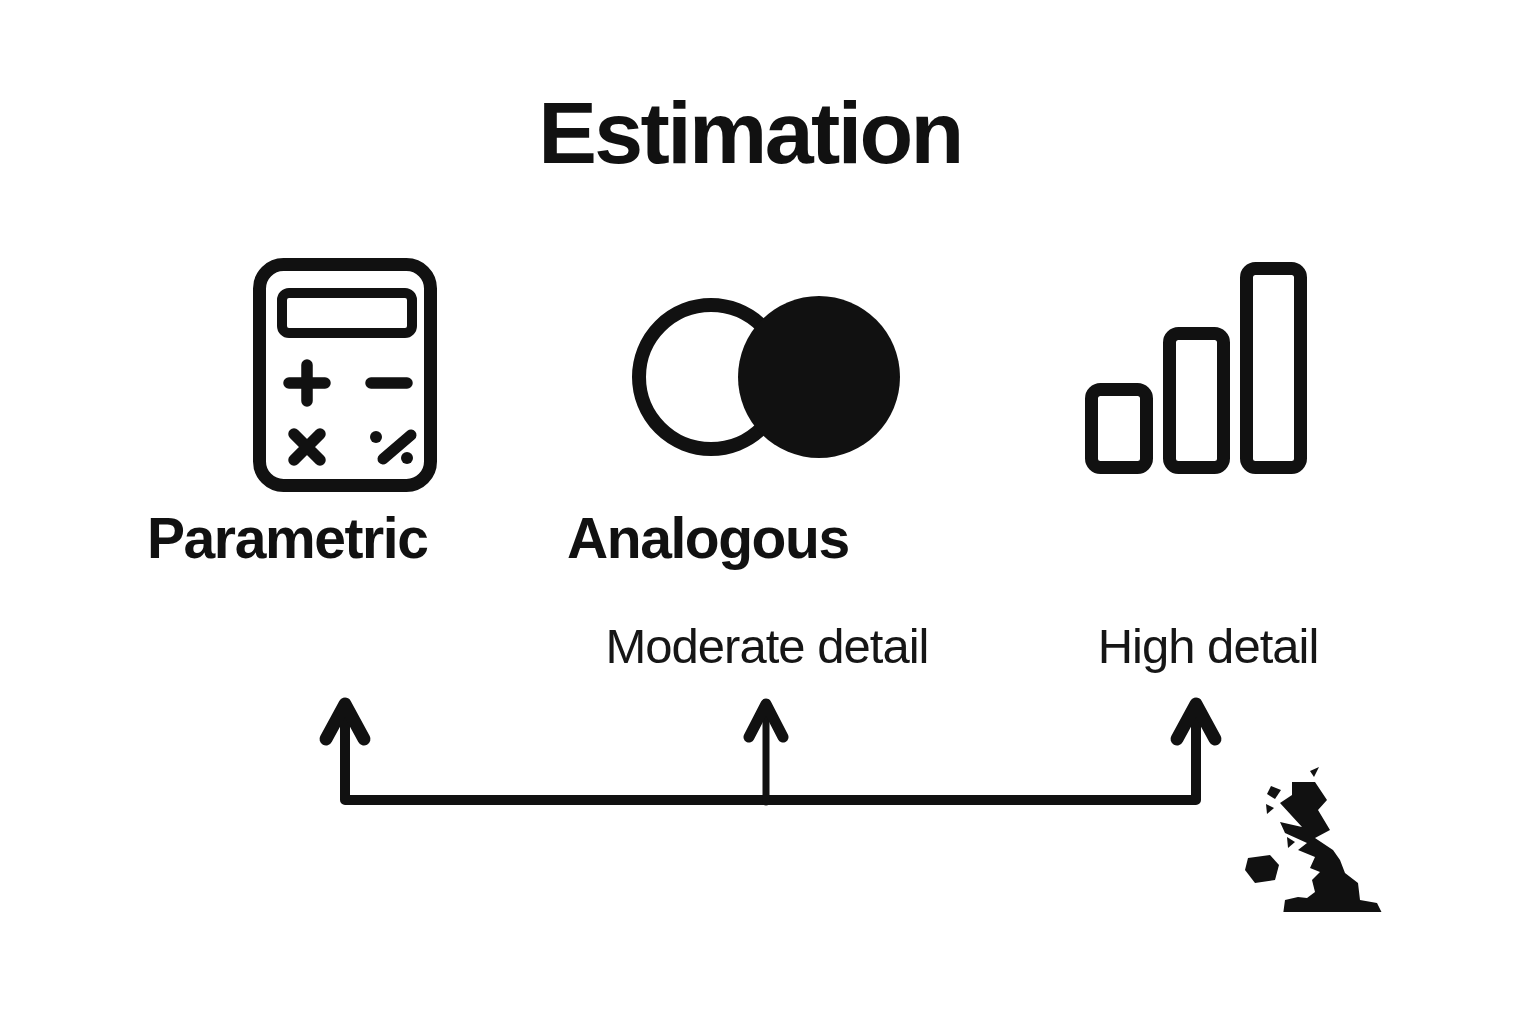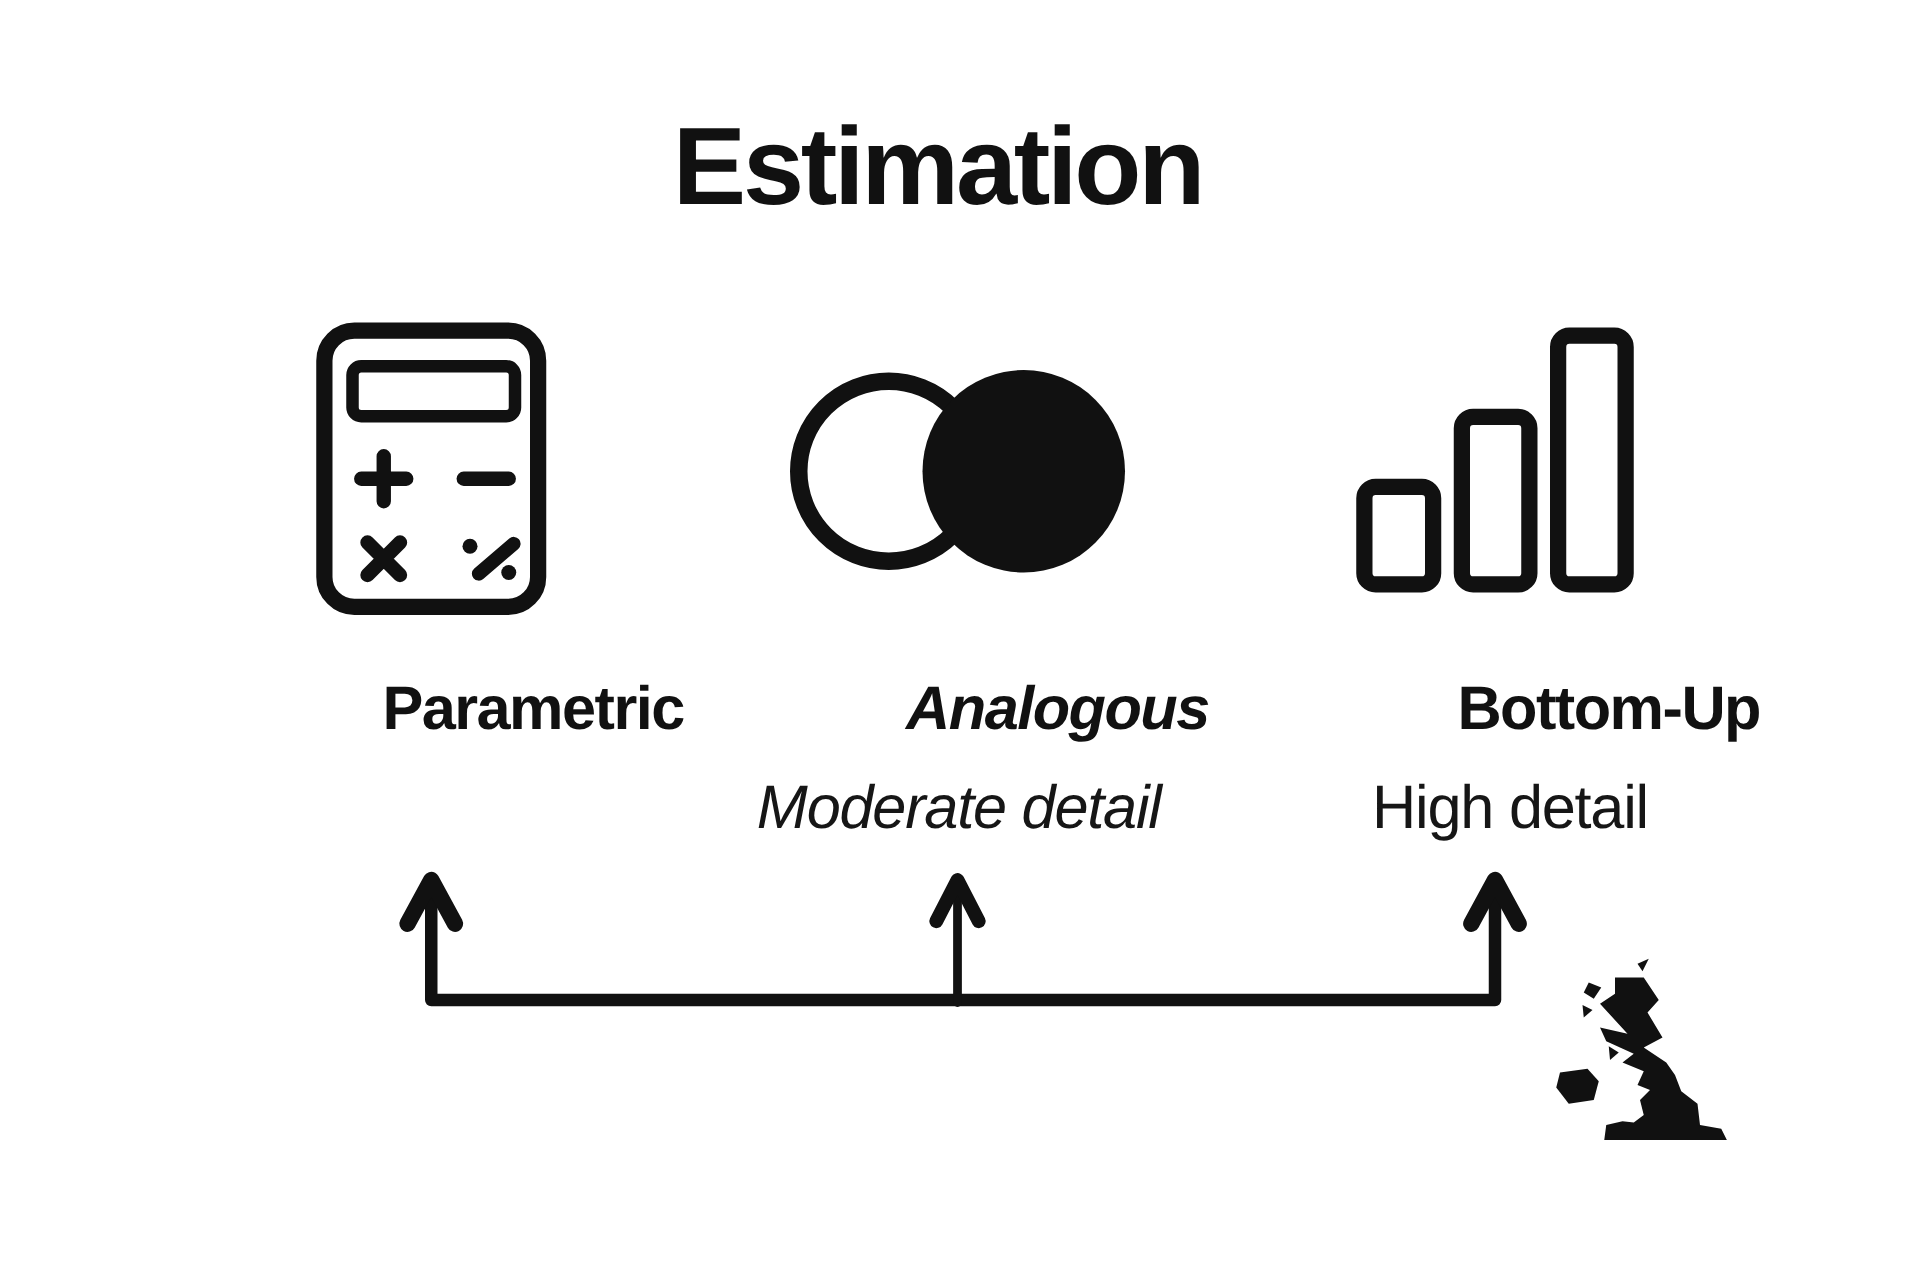--- a/index.html
+++ b/index.html
@@ -15,28 +15,28 @@
     position:absolute;left:0;top:82px;width:1500px;
     text-align:center;
     font-size:88px;font-weight:700;letter-spacing:-0.03em;
     color:#111111;
   }
   .icon{position:absolute;}
   .icon-calc{left:247px;top:252px;}
   .icon-venn{left:620px;top:285px;}
   .icon-bars{left:1075px;top:250px;}
   .mname{
-    position:absolute;top:539px;width:400px;text-align:right;
-    font-size:49px;font-weight:700;letter-spacing:-0.025em;color:#111111;
+    position:absolute;top:505px;width:400px;text-align:left;
+    font-size:57px;font-weight:700;letter-spacing:-0.025em;color:#111111;
   }
   .mdetail{
     position:absolute;top:618px;width:400px;text-align:center;
     font-size:49px;font-weight:400;letter-spacing:-0.02em;color:#161616;
   }
-  .col1{left:147px;} .col2{left:567px;font-style:italic;} .col3{left:1008px;}
+  .col1{left:147px;} .col2{left:567px;} .col3{left:1008px;}
   .bracket{position:absolute;left:300px;top:688px;}
   .context-label{
     position:absolute;left:12px;top:856px;width:1500px;text-align:center;
     font-size:56px;font-weight:400;letter-spacing:-0.03em;color:#111111;
   }
   .dot-artifact{
     position:absolute;left:834px;top:921px;width:8px;height:8px;
     border-radius:50%;background:#111111;
   }
   .ukmap{position:absolute;left:1240px;top:758px;}
@@ -65,21 +65,20 @@
   </svg>
 
   <svg class="icon icon-bars" width="245" height="235" viewBox="0 0 245 235">
     <rect x="16.5" y="139.5" width="55" height="78" rx="9" fill="none" stroke="#111111" stroke-width="13"></rect>
     <rect x="94.5" y="83.5" width="54" height="134" rx="9" fill="none" stroke="#111111" stroke-width="13"></rect>
     <rect x="171.5" y="18.5" width="54" height="199" rx="9" fill="none" stroke="#111111" stroke-width="13"></rect>
   </svg>
 
   <div class="mname col1">Parametric</div>
   <div class="mname col2">Analogous</div>
-  <div class="mname col3">Bottom-Up</div>
 
   <div class="mdetail col2">Moderate detail</div>
   <div class="mdetail col3">High detail</div>
 
   <svg class="bracket" width="940" height="130" viewBox="0 0 940 130">
     <path d="M 45 26 L 45 112 L 896 112 L 896 26" fill="none" stroke="#111111" stroke-width="10" stroke-linecap="round" stroke-linejoin="round"></path>
     <path d="M 466 28 L 466 114" fill="none" stroke="#111111" stroke-width="7" stroke-linecap="round"></path>
     <path d="M 26 51 L 45 16 L 64 51" fill="none" stroke="#111111" stroke-width="13" stroke-linecap="round" stroke-linejoin="round"></path>
     <path d="M 449 49 L 466 16 L 483 49" fill="none" stroke="#111111" stroke-width="11" stroke-linecap="round" stroke-linejoin="round"></path>
     <path d="M 877 51 L 896 16 L 915 51" fill="none" stroke="#111111" stroke-width="13" stroke-linecap="round" stroke-linejoin="round"></path>

